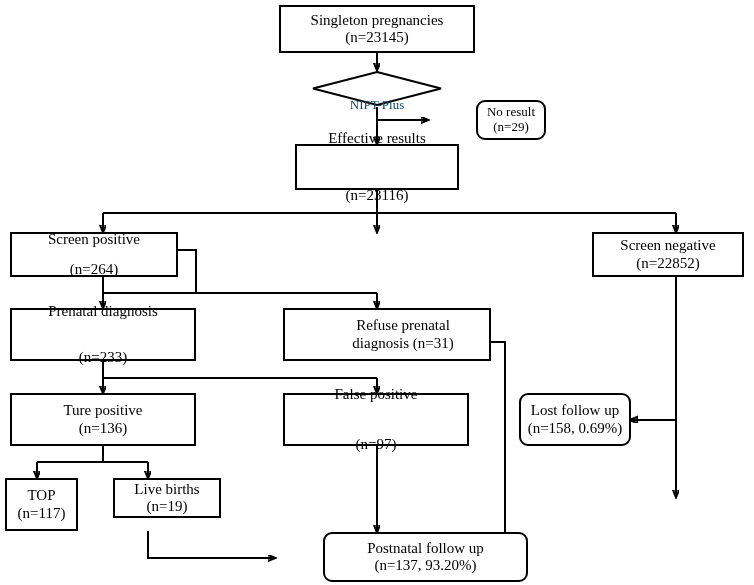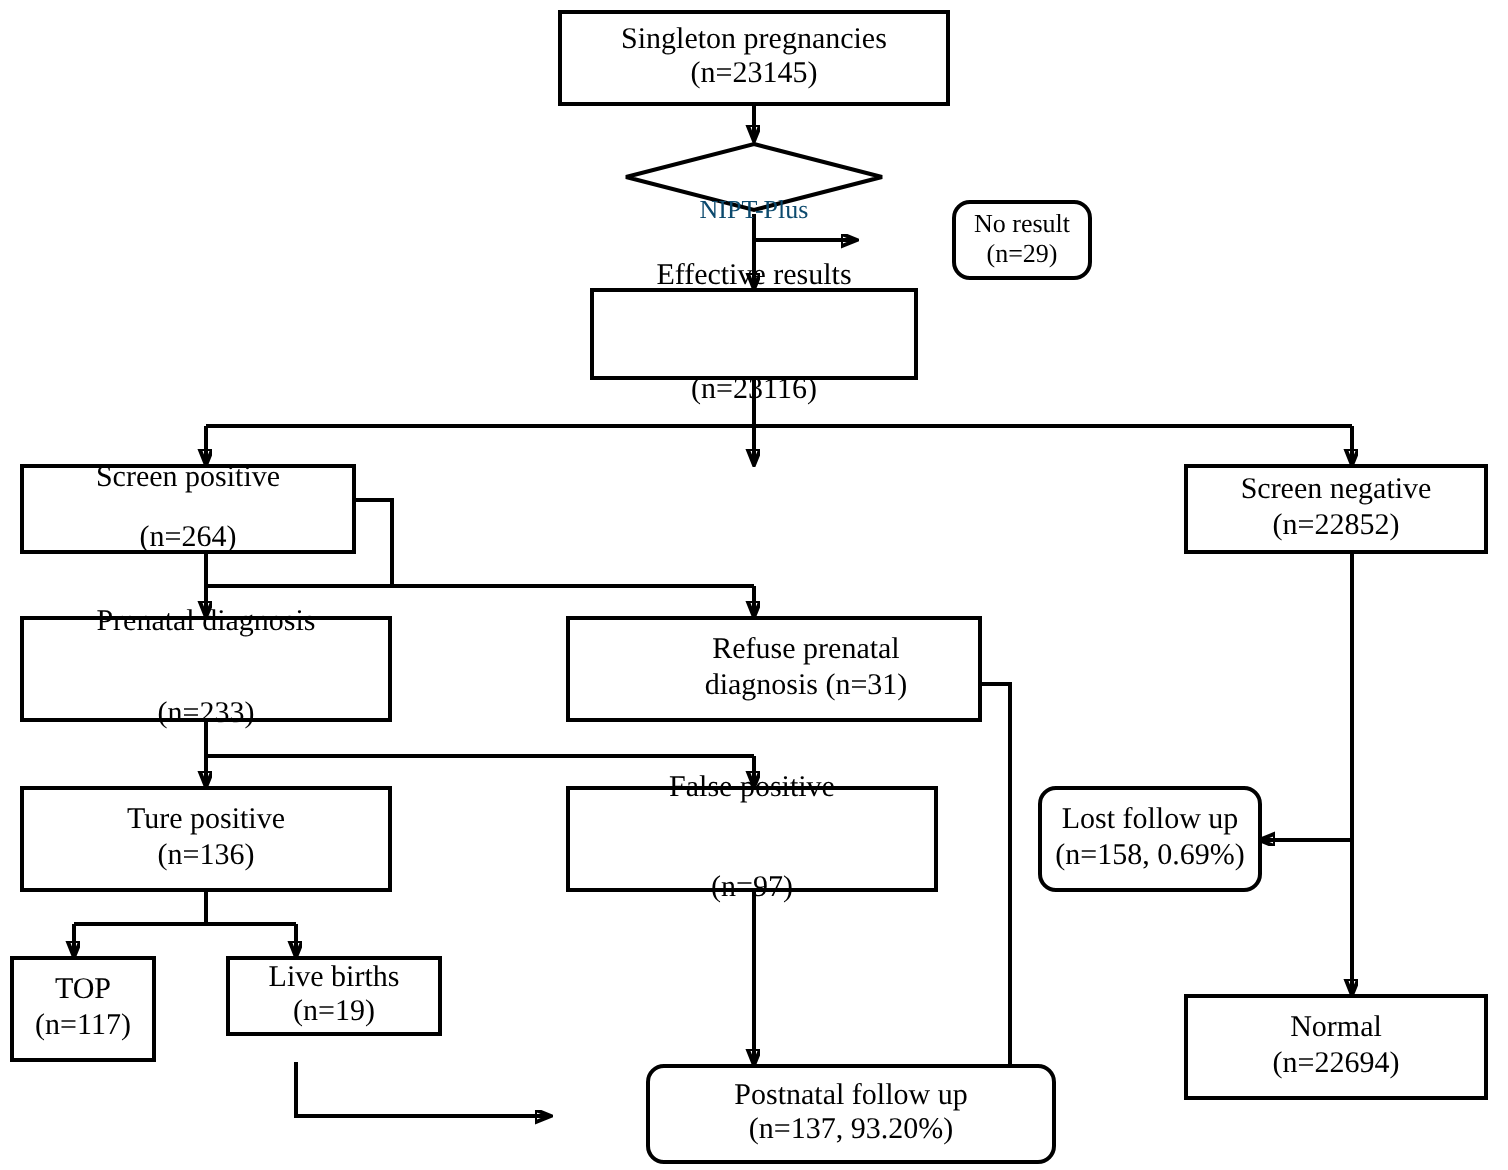--- a/index.html
+++ b/index.html
@@ -187,23 +187,19 @@
   <div class="node" style="left:5px; top:478px; width:73px; height:53px;">
     <span class="l1">TOP</span>
     <span class="l2">(n=117)</span>
   </div>
 
   <div class="node" style="left:88px; top:478px; width:108px; height:40px;margin-left:25px;">
     <span class="l1">Live births</span>
     <span class="l2">(n=19)</span>
   </div>
 
-  <div class="node" style="left:592px; top:497px; width:152px; height:53px;">
-    <span class="l1">Normal</span>
-    <span class="l2">(n=22694)</span>
-  </div>
 
   <div class="node rounded" style="left:275px; top:532px; width:205px; height:50px;">
     <span class="l1">Postnatal follow up</span>
     <span class="l2">(n=137, 93.20%)</span>
   </div>
 
 </div>
 
 </body></html>

